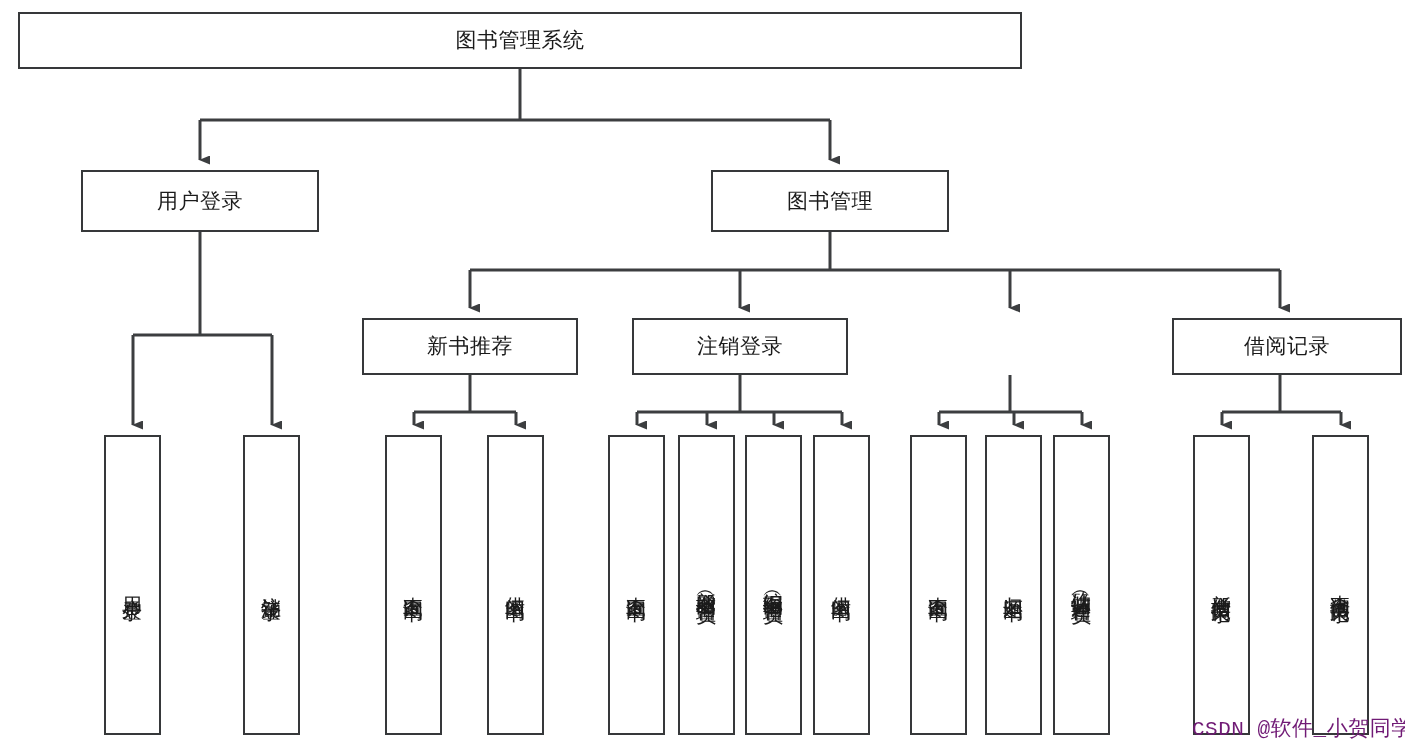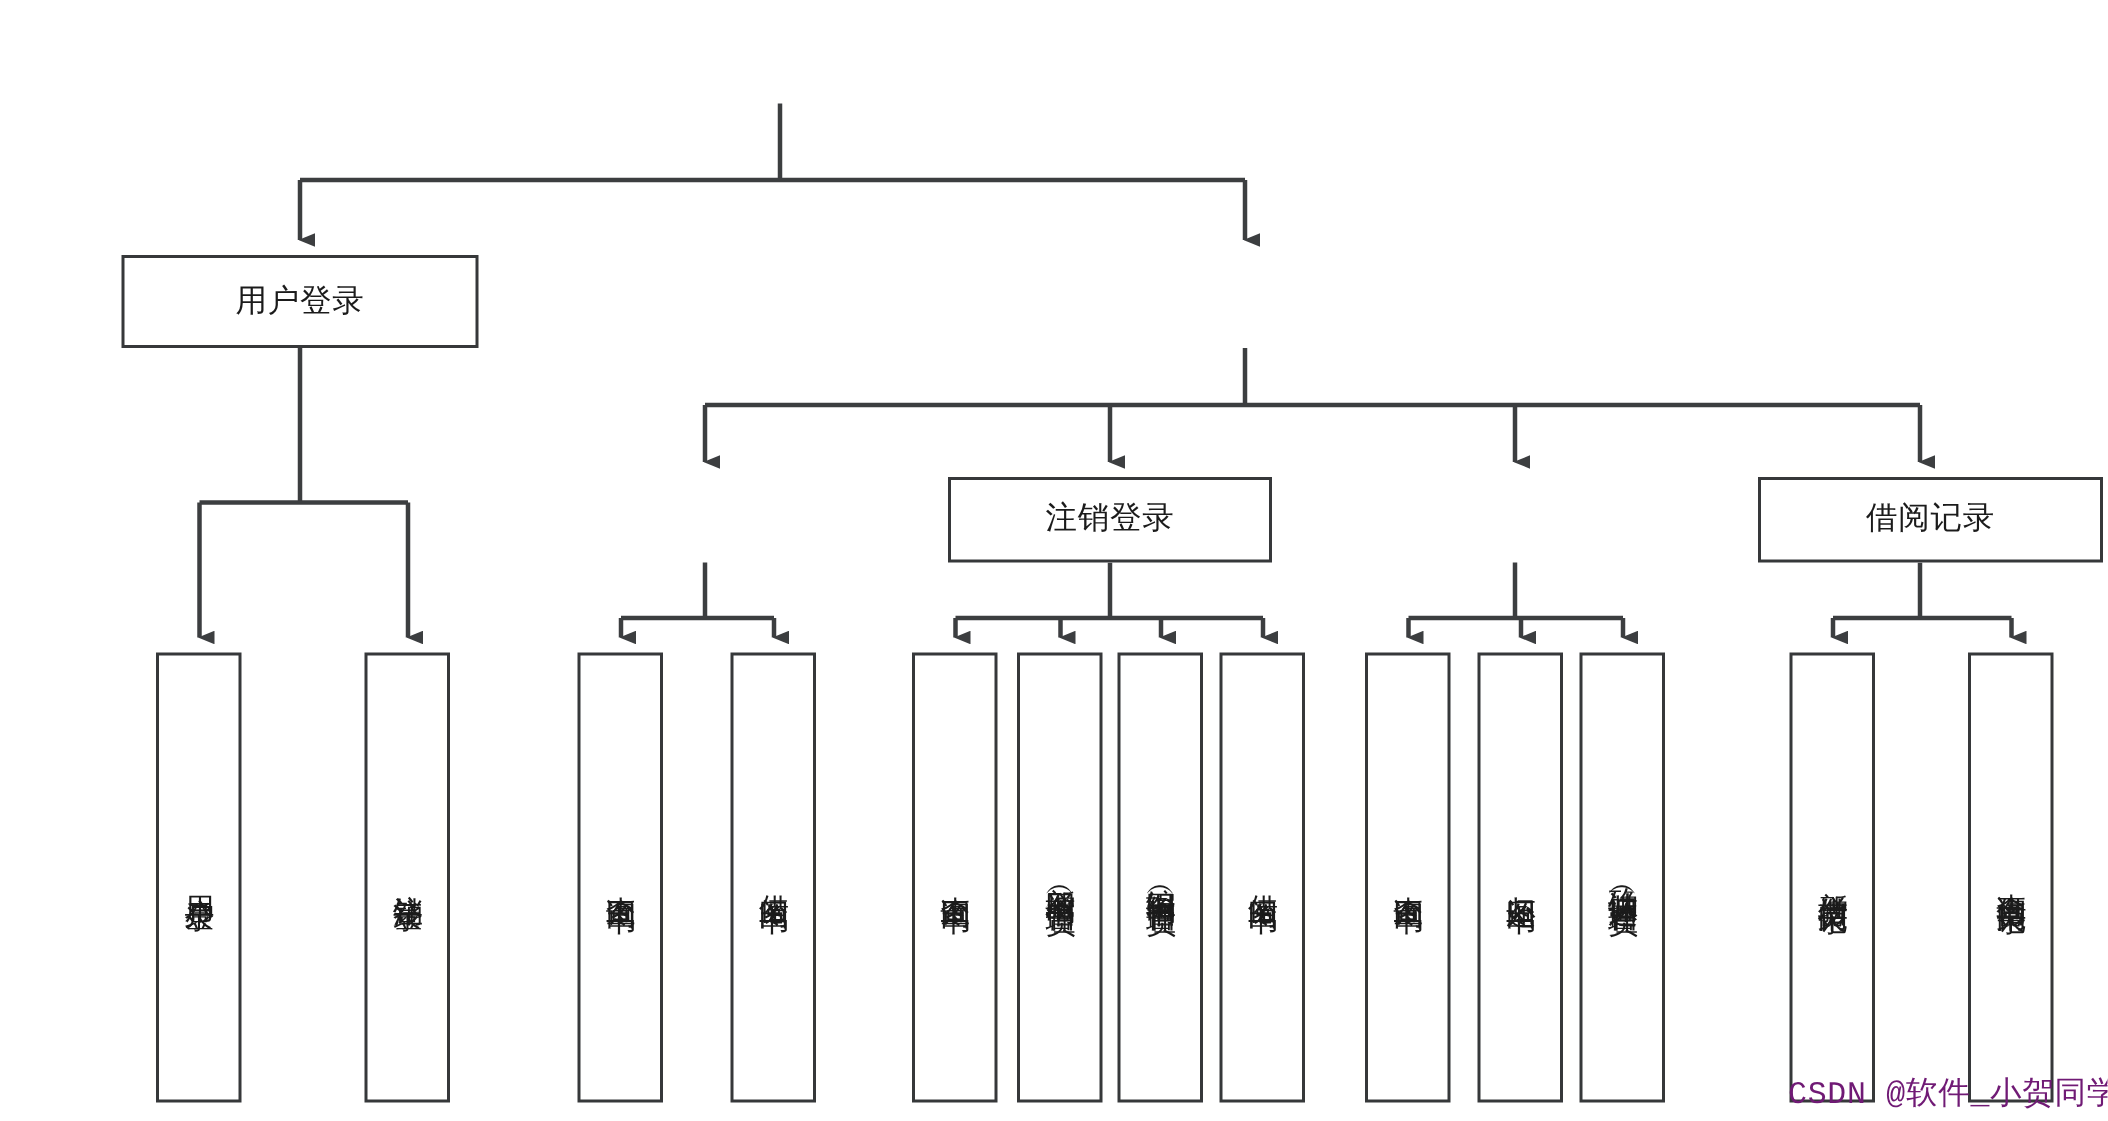--- a/index.html
+++ b/index.html
@@ -110,25 +110,34 @@
       <path d="M1014,412 L1014,425" marker-end="url(#arrowhead)"></path>
       <path d="M1082,412 L1082,425" marker-end="url(#arrowhead)"></path>
 
       <path d="M1280,375 L1280,412"></path>
       <path d="M1222,412 L1341,412"></path>
       <path d="M1222,412 L1222,425" marker-end="url(#arrowhead)"></path>
       <path d="M1341,412 L1341,425" marker-end="url(#arrowhead)"></path>
     </g>
   </svg>
 
+  <div class="node-box" style="left:18px; top:12px; width:1004px; height:57px;">
+    <span class="node-label">图书管理系统</span>
+  </div>
 
   <div class="node-box" style="left:81px; top:170px; width:238px; height:62px;">
     <span class="node-label">用户登录</span>
   </div>
+  <div class="node-box" style="left:711px; top:170px; width:238px; height:62px;">
+    <span class="node-label">图书管理</span>
+  </div>
 
+  <div class="node-box" style="left:362px; top:318px; width:216px; height:57px;">
+    <span class="node-label">新书推荐</span>
+  </div>
   <div class="node-box" style="left:632px; top:318px; width:216px; height:57px;">
     <span class="node-label">注销登录</span>
   </div>
   <div class="node-box" style="left:1172px; top:318px; width:230px; height:57px;">
     <span class="node-label">借阅记录</span>
   </div>
 
   <div class="node-box vertical" style="left:104px; top:435px; width:57px; height:300px;">
     <span class="node-label">用户登录</span>
   </div>

